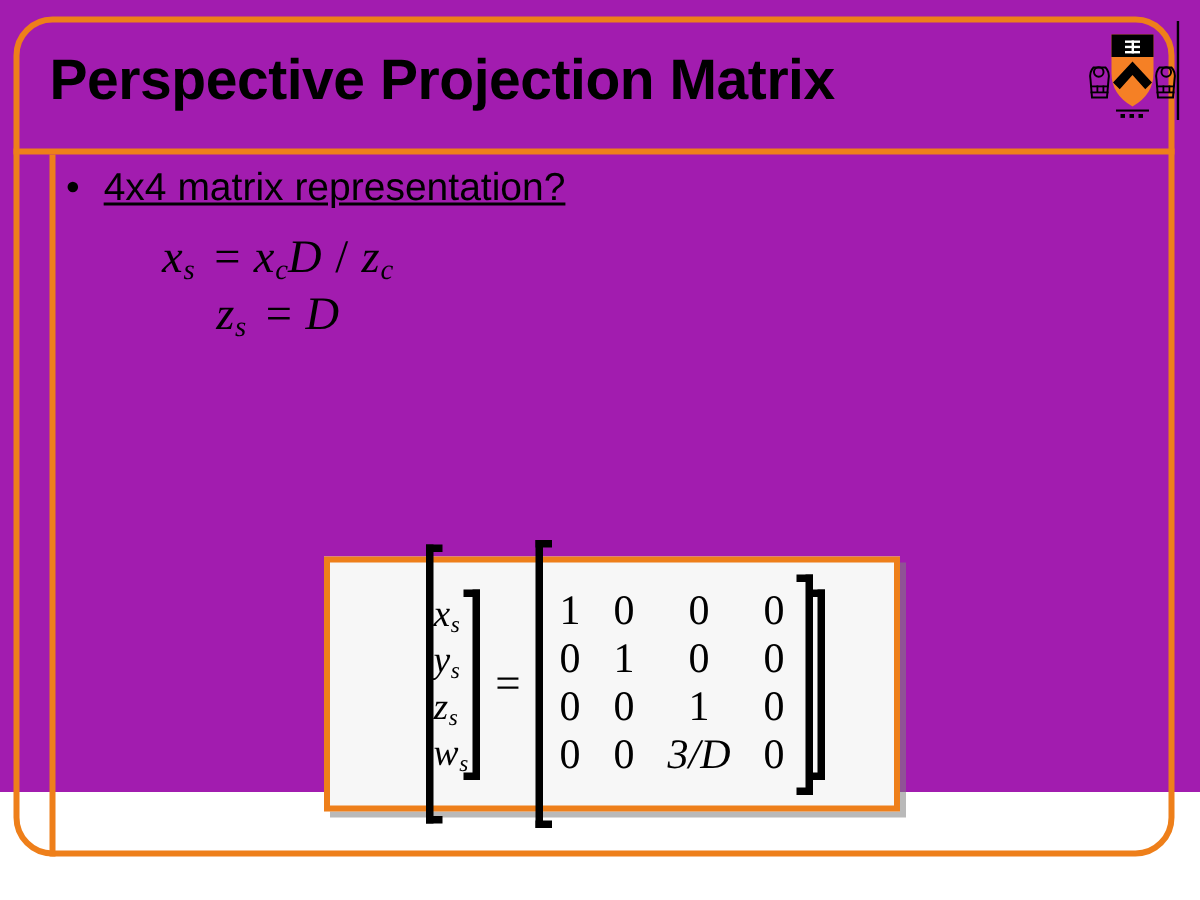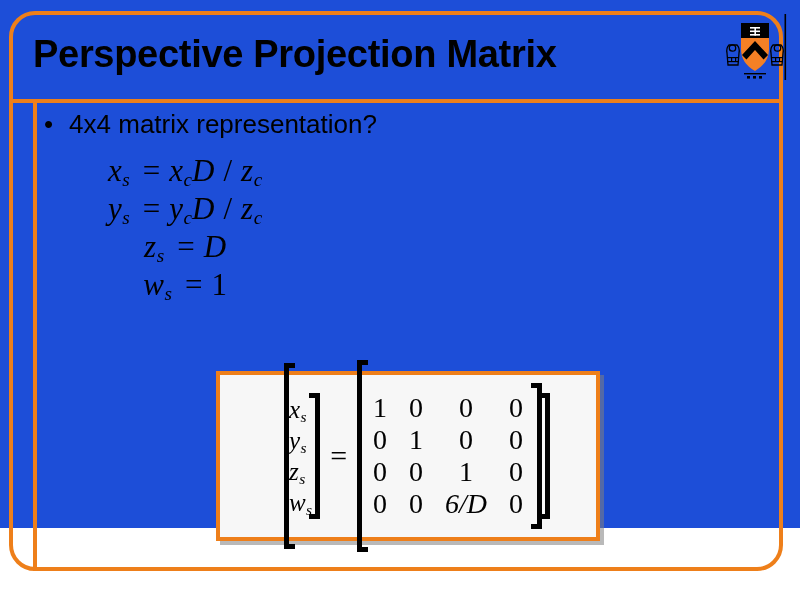--- a/index.html
+++ b/index.html
@@ -11,21 +11,21 @@
     width: 800px;
     height: 600px;
     overflow: hidden;
     font-family: "Liberation Sans", sans-serif;
   }
 
   #slide {
     position: relative;
     width: 800px;
     height: 528px;
-    background: #1d4ed8;
+    background: #a21caf;
   }
 
   
   #slide-frame {
     position: absolute;
     left: 9px;
     top: 11px;
     width: 774px;
     height: 560px;
     border: 4px solid #ee7f1a;
@@ -90,20 +90,21 @@
     font-size: 26px;
     line-height: 30px;
     color: #000;
   }
   #bullet-text {
     font-family: "Liberation Sans", sans-serif;
     font-size: 26px;
     line-height: 32px;
     color: #000000;
     white-space: nowrap;
+    text-decoration: underline;
   }
 
   
   .math {
     font-family: "Liberation Serif", "DejaVu Serif", serif;
     color: #000000;
   }
   .mi { font-style: italic; }
   .mn { font-style: normal; }
   .mo { font-style: normal; }
@@ -273,27 +274,21 @@
   <div id="bullet-row">
     <span id="bullet-marker">•</span>
     <span id="bullet-text">4x4 matrix representation?</span>
   </div>
 
   <div id="eq-left" class="math">
     <span class="eq-line">
       <span class="mi">x</span><sub class="sb">s</sub><span class="sp-m"></span><span class="mo">=</span><span class="sp-s"></span><span class="mi">x</span><sub class="sb">c</sub><span class="mi">D</span><span class="sp-s"></span><span class="mo">/</span><span class="sp-s"></span><span class="mi">z</span><sub class="sb">c</sub>
     </span>
     <span class="eq-line">
-      <span class="mi">y</span><sub class="sb">s</sub><span class="sp-m"></span><span class="mo">=</span><span class="sp-s"></span><span class="mi">y</span><sub class="sb">c</sub><span class="mi">D</span><span class="sp-s"></span><span class="mo">/</span><span class="sp-s"></span><span class="mi">z</span><sub class="sb">c</sub>
-    </span>
-    <span class="eq-line">
       <span class="mi">z</span><sub class="sb">s</sub><span class="sp-m"></span><span class="mo">=</span><span class="sp-s"></span><span class="mi">D</span>
-    </span>
-    <span class="eq-line">
-      <span class="mi">w</span><sub class="sb">s</sub><span class="sp-m"></span><span class="mo">=</span><span class="sp-s"></span><span class="mn">1</span>
     </span>
   </div>
 
   <div id="eq-right" class="math">
   </div>
 
   <div id="matrix-box">
     <div id="matrix-inner" class="math">
 
       <span class="bracket left">
@@ -328,21 +323,21 @@
             </tr>
             <tr>
               <td>0</td>
               <td>0</td>
               <td>1</td>
               <td>0</td>
             </tr>
             <tr>
               <td>0</td>
               <td>0</td>
-              <td style="font-style:italic">6/D</td>
+              <td style="font-style:italic">3/D</td>
               <td>0</td>
             </tr>
           </tbody>
             </table>
         </span>
       </span>
       <span class="bracket right">
         <span style="display:inline-block;width:0;height:142px;"></span>
       </span>
 

